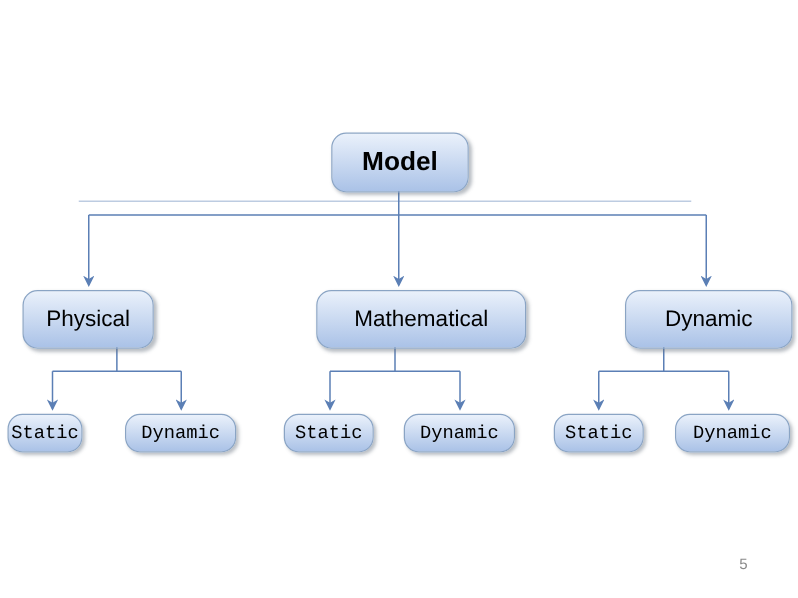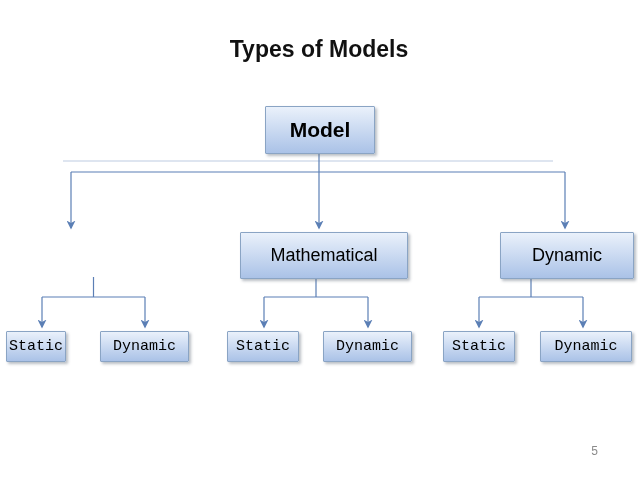--- a/index.html
+++ b/index.html
@@ -43,50 +43,49 @@
   .connectors line.faint{
     stroke-opacity:0.40;
   }
   .box{
     position:absolute;
     display:flex;
     align-items:center;
     justify-content:center;
     background:linear-gradient(to bottom, var(--box-fill-top,#eaf1fb) 0%, var(--box-fill-bottom,#aac2e7) 100%);
     border:1px solid var(--box-border,#8aa4c4);
-    border-radius:1px;
+    border-radius:12px;
     box-shadow:2px 2px 3px rgba(100,110,125,0.45);
     color:var(--node-text,#000);
     white-space:nowrap;
   }
   .box.root{left:265px;top:106px;width:108px;height:46px;font-size:21px;font-weight:bold;}
   .box.l2{font-size:18px;}
   .box.physical{left:18px;top:232px;width:103px;height:45px;}
-  .box.mathematical{left:240px;top:232px;width:166px;height:45px;}
+  .box.mathematical{left:253px;top:232px;width:166px;height:45px;}
   .box.computer{left:500px;top:232px;width:132px;height:45px;}
   .box.l3{font-size:15px;font-family:Liberation Mono, monospace;}
   .box.p-static{left:6px;top:331px;width:58px;height:29px;}
   .box.p-dynamic{left:100px;top:331px;width:87px;height:29px;}
   .box.m-static{left:227px;top:331px;width:70px;height:29px;}
   .box.m-dynamic{left:323px;top:331px;width:87px;height:29px;}
   .box.c-static{left:443px;top:331px;width:70px;height:29px;}
   .box.c-dynamic{left:540px;top:331px;width:90px;height:29px;}
   .pagenum{
     position:absolute;
     right:40px;top:444px;
     font-size:12px;
     color:var(--page-number-text,#8a8a8a);
   }
 </style>
 </head>
 <body>
 
 <div class="slide">
 
-  <div class="title">Types of Models</div>
 
   <svg class="connectors" viewBox="0 0 638 478" xmlns="http://www.w3.org/2000/svg">
     <defs>
       <marker id="arrow" viewBox="0 0 9 9" refX="7.5" refY="4.5" markerWidth="9" markerHeight="9" markerUnits="userSpaceOnUse" orient="auto">
         <path d="M0,0 L9,4.5 L0,9 L2.6,4.5 Z" fill="#5b7fb5"></path>
       </marker>
     </defs>
 
     <g>
       <line class="faint" x1="63" y1="161" x2="553" y2="161"></line>
@@ -115,20 +114,23 @@
       <line x1="479" y1="297" x2="583" y2="297"></line>
       <line x1="479" y1="297" x2="479" y2="327" marker-end="url(#arrow)"></line>
       <line x1="583" y1="297" x2="583" y2="327" marker-end="url(#arrow)"></line>
     </g>
   </svg>
 
   <div class="box root">
     <span>Model</span>
   </div>
 
+  <div class="box l2 physical">
+    <span>Physical</span>
+  </div>
   <div class="box l2 mathematical">
     <span>Mathematical</span>
   </div>
   <div class="box l2 computer">
     <span>Dynamic</span>
   </div>
 
   <div class="box l3 p-static">
     <span>Static</span>
   </div>

